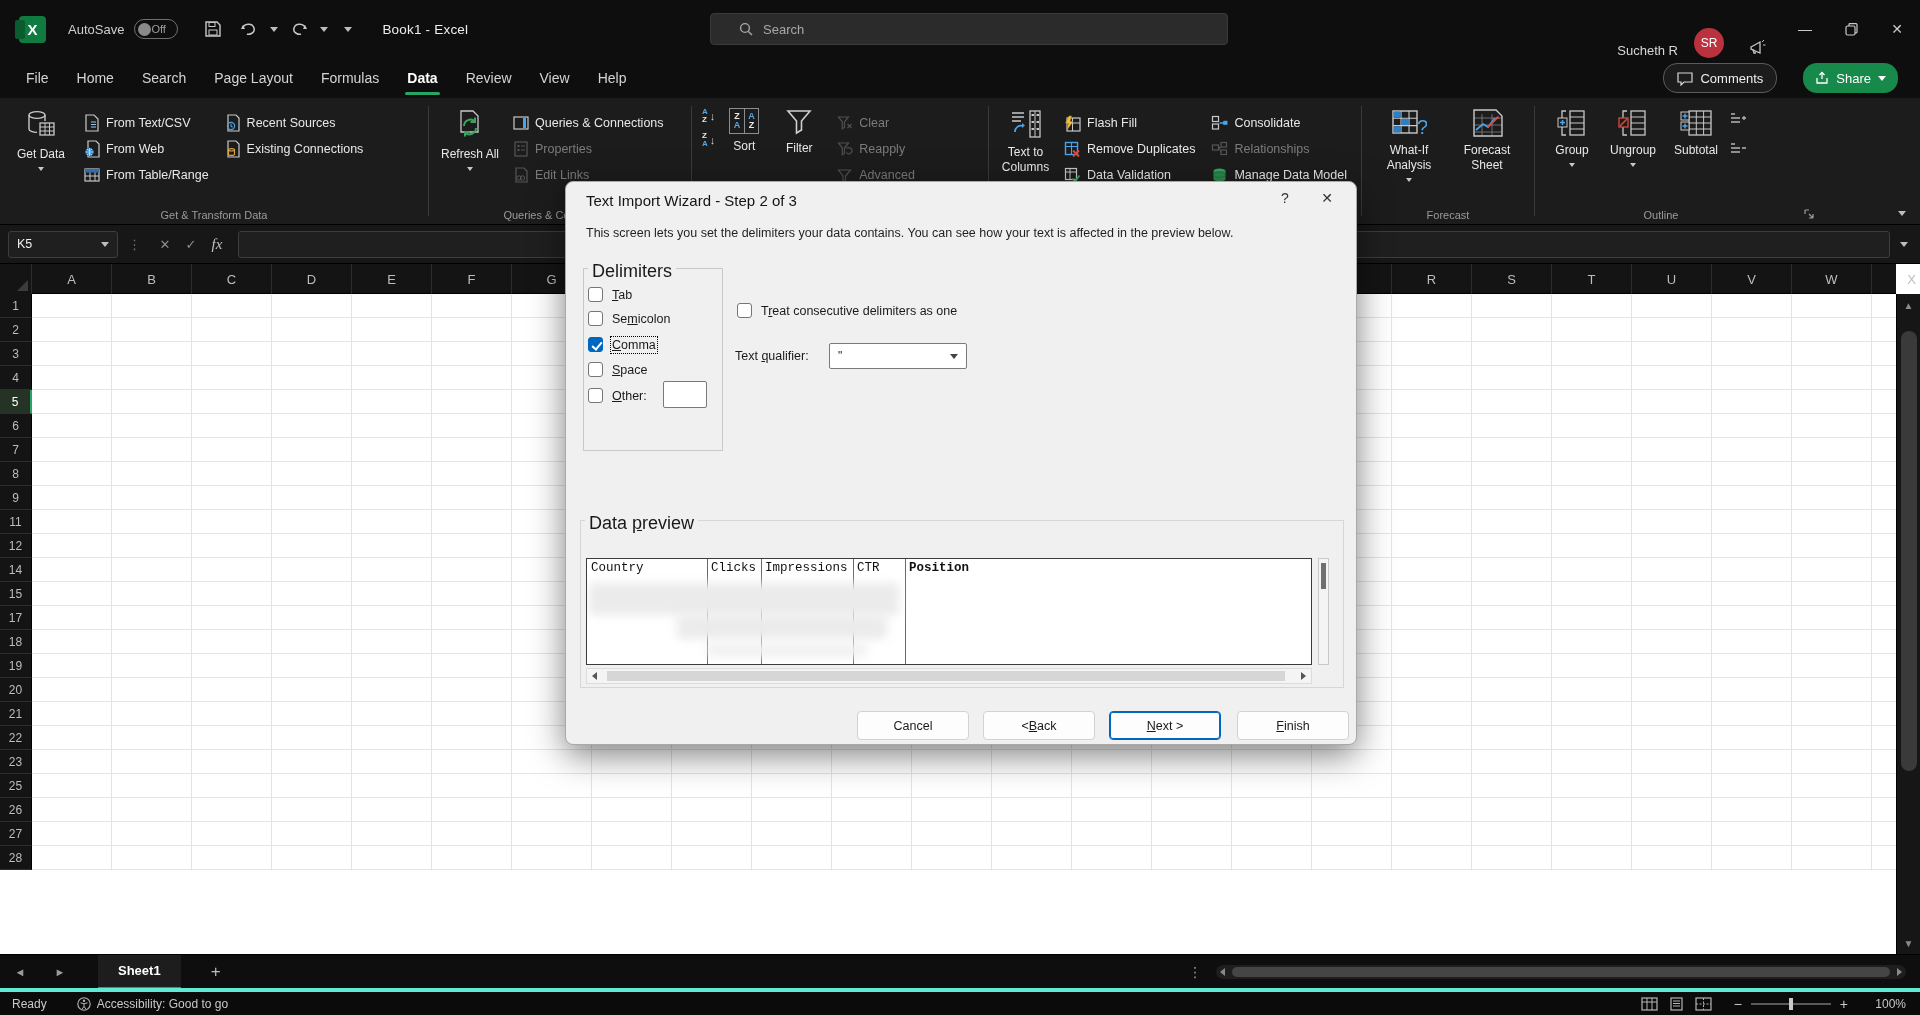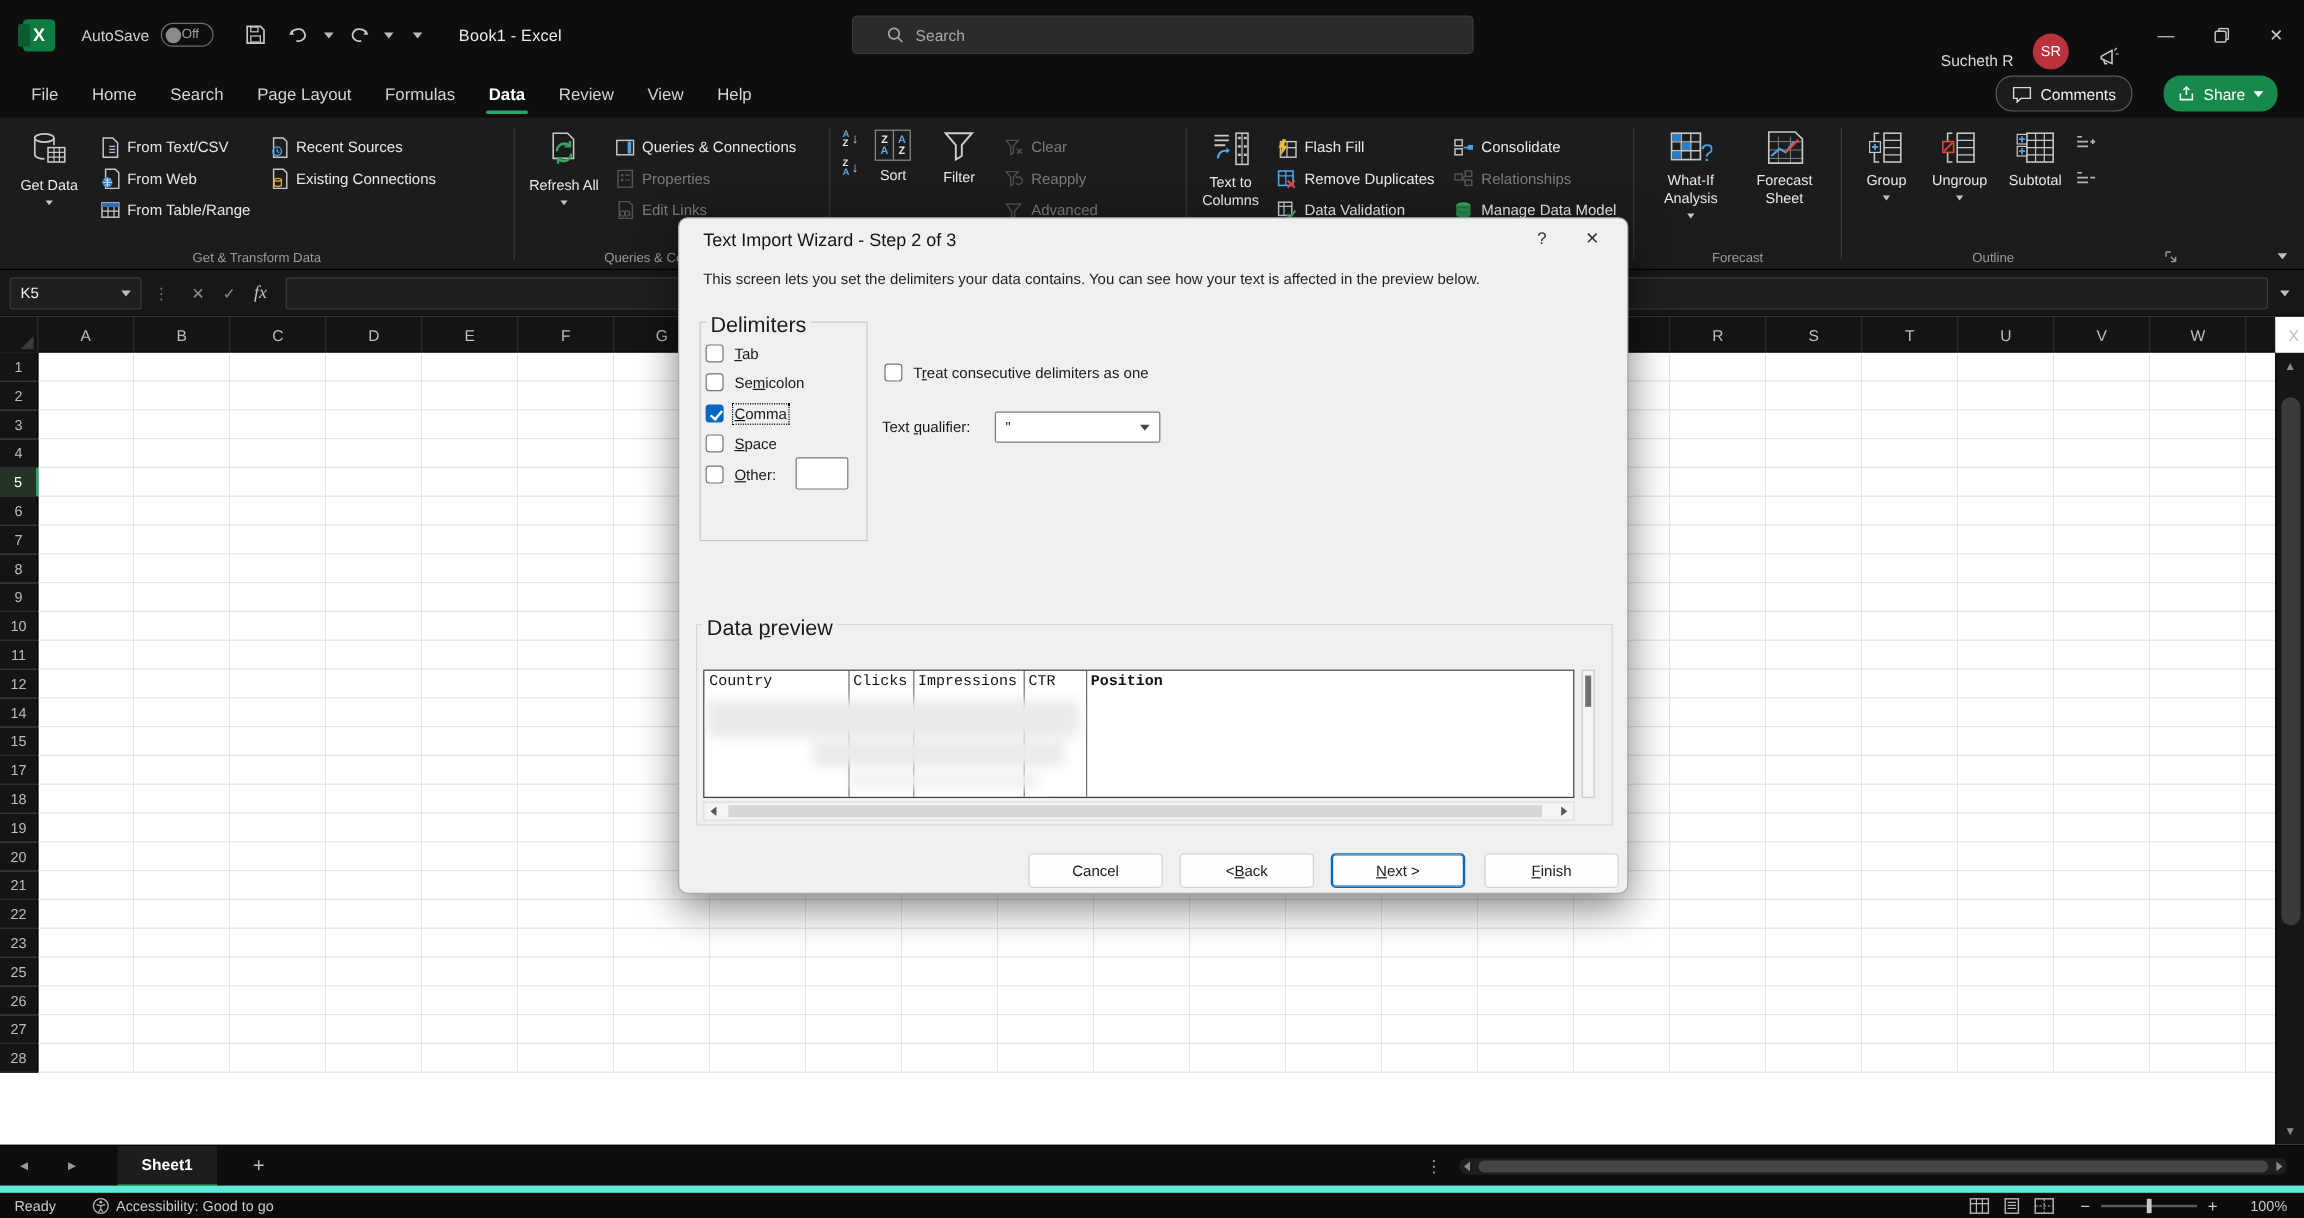--- a/index.html
+++ b/index.html
@@ -80,21 +80,21 @@
 #sheettabs{position:absolute;left:0;top:954px;width:1920px;height:34px;background:#0e0e0e;display:flex;align-items:center;border-top:1px solid #000}
 .tab-nav{width:40px;display:flex;justify-content:center;color:#9a9a9a;font-size:11px}
 .sheet-tab{margin-left:18px;height:34px;display:flex;align-items:center;padding:0 20px;font-size:13px;font-weight:bold;color:#fff;background:#1d1d1d;border-bottom:2px solid #27a567}
 .addsheet{margin-left:30px;color:#bdbdbd;font-size:17px}
 .tabs-dots{margin-left:auto;color:#9a9a9a;font-size:14px;margin-right:14px}
 .hscroll{width:690px;height:14px;background:#1e1e1e;border-radius:7px;position:relative;margin-right:14px;display:flex;align-items:center;justify-content:space-between;padding:0 4px}
 .hscroll .thumb{position:absolute;left:16px;right:16px;top:2px;bottom:2px;background:#454545;border-radius:5px}
 .tri-l{width:0;height:0;border-top:4px solid transparent;border-bottom:4px solid transparent;border-right:5px solid #8a8a8a;position:relative;z-index:1}
 .tri-r{width:0;height:0;border-top:4px solid transparent;border-bottom:4px solid transparent;border-left:5px solid #8a8a8a;position:relative;z-index:1}
 
-#statusbar{position:absolute;left:0;top:988px;width:1920px;height:27px;background:#0b0b0b;display:flex;align-items:center;font-size:12px;color:#c9c9c9;border-top:6px solid #5eead4}
+#statusbar{position:absolute;left:0;top:988px;width:1920px;height:27px;background:#0b0b0b;display:flex;align-items:center;font-size:12px;color:#c9c9c9;border-top:4px solid #5eead4}
 #statusbar .ready{margin-left:12px}
 .acc{display:flex;align-items:center;gap:6px;margin-left:30px}
 #statusbar .spacer{flex:1}
 .viewbtns{display:flex;gap:10px;margin-right:22px}
 .zoomctl{display:flex;align-items:center;gap:9px;margin-right:16px}
 .zoomctl .pm{color:#c9c9c9;font-size:14px}
 .slider{width:80px;height:2px;background:#5a5a5a;position:relative}
 .slider .sthumb{position:absolute;left:38px;top:-5px;width:4px;height:12px;background:#c9c9c9}
 .zoompct{width:42px;text-align:right;margin-right:14px}
 
@@ -616,24 +616,20 @@
       </div>
       <div class="grid-row">
         <div class="row-h">8</div>
         <div class="cells"></div>
       </div>
       <div class="grid-row">
         <div class="row-h">9</div>
         <div class="cells"></div>
       </div>
       <div class="grid-row">
-        <div class="row-h">10</div>
-        <div class="cells"></div>
-      </div>
-      <div class="grid-row">
         <div class="row-h">11</div>
         <div class="cells"></div>
       </div>
       <div class="grid-row">
         <div class="row-h">12</div>
         <div class="cells"></div>
       </div>
       <div class="grid-row">
         <div class="row-h">14</div>
         <div class="cells"></div>

